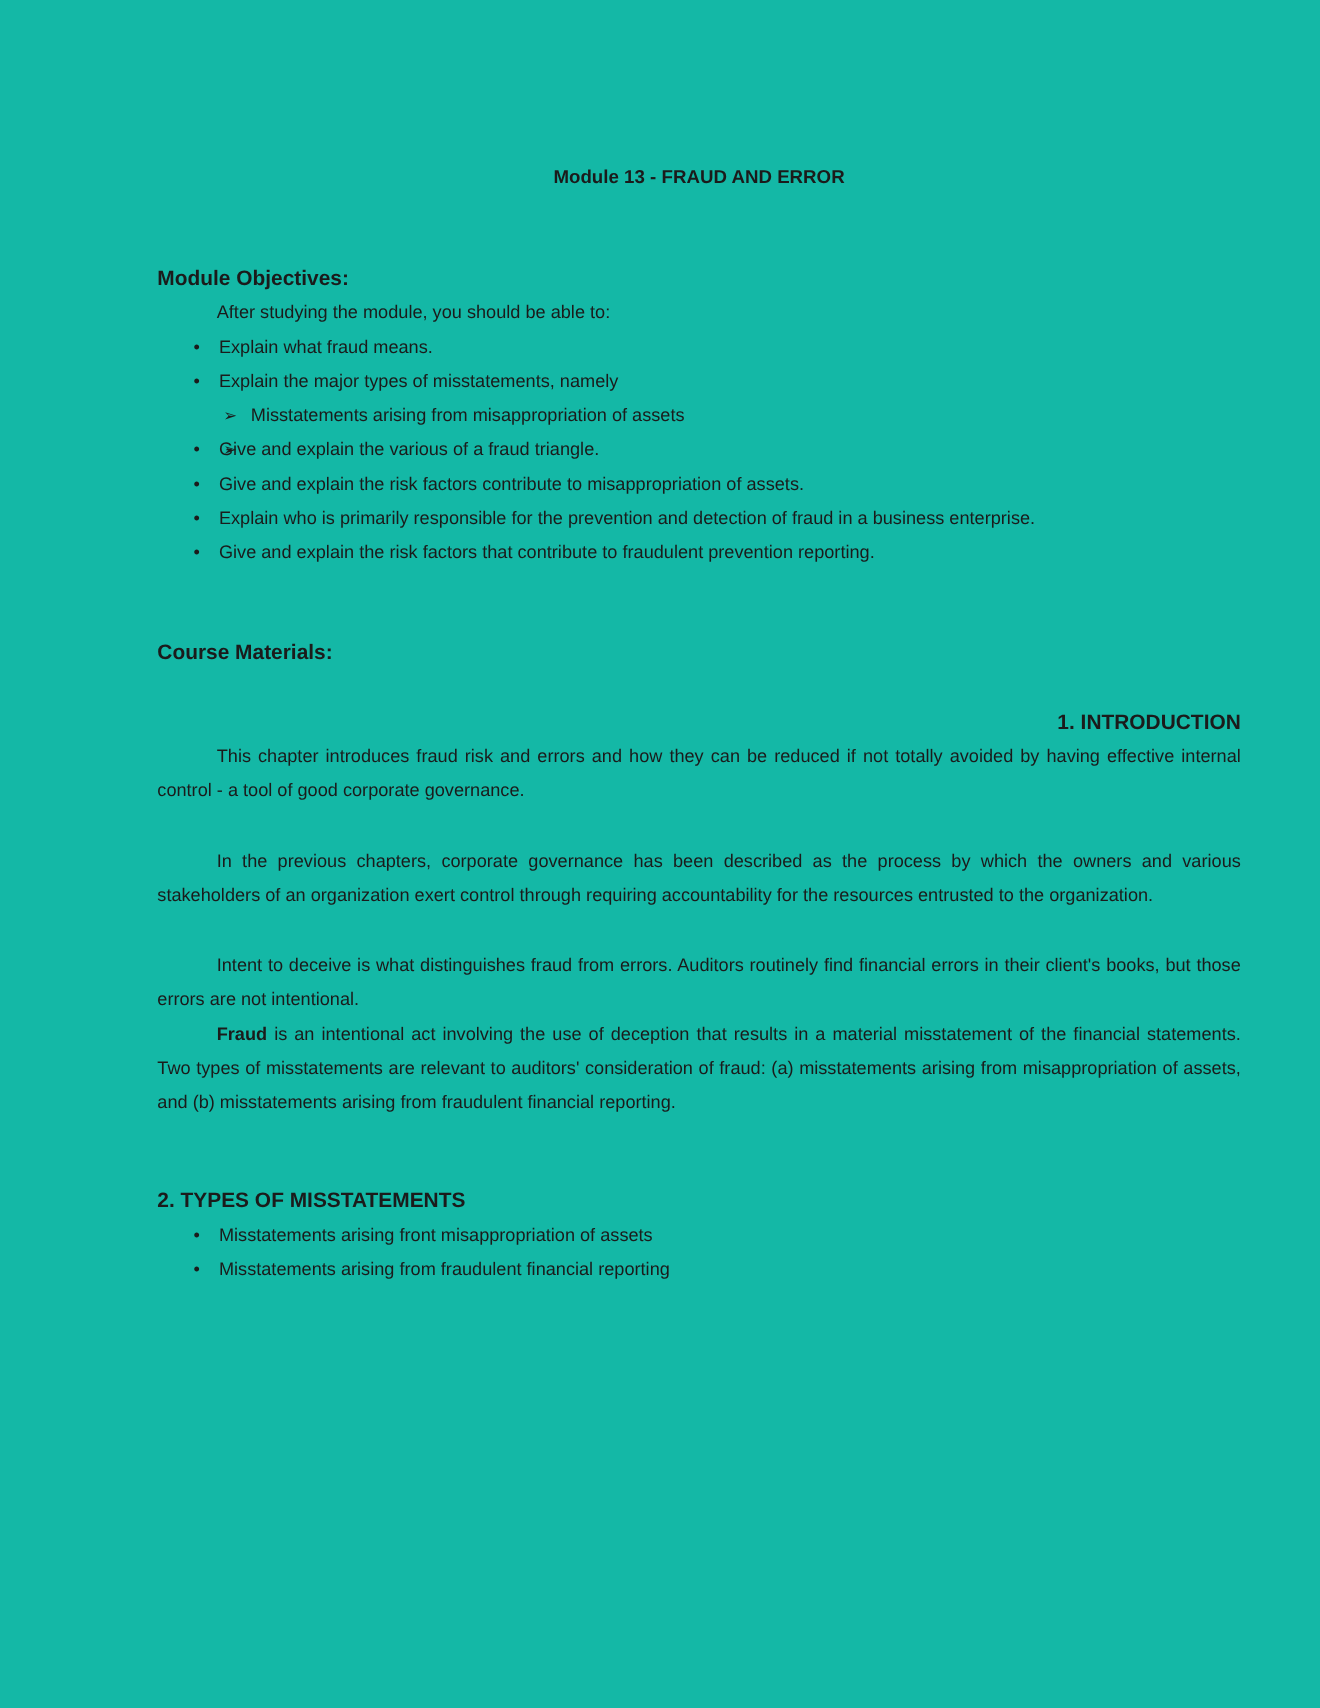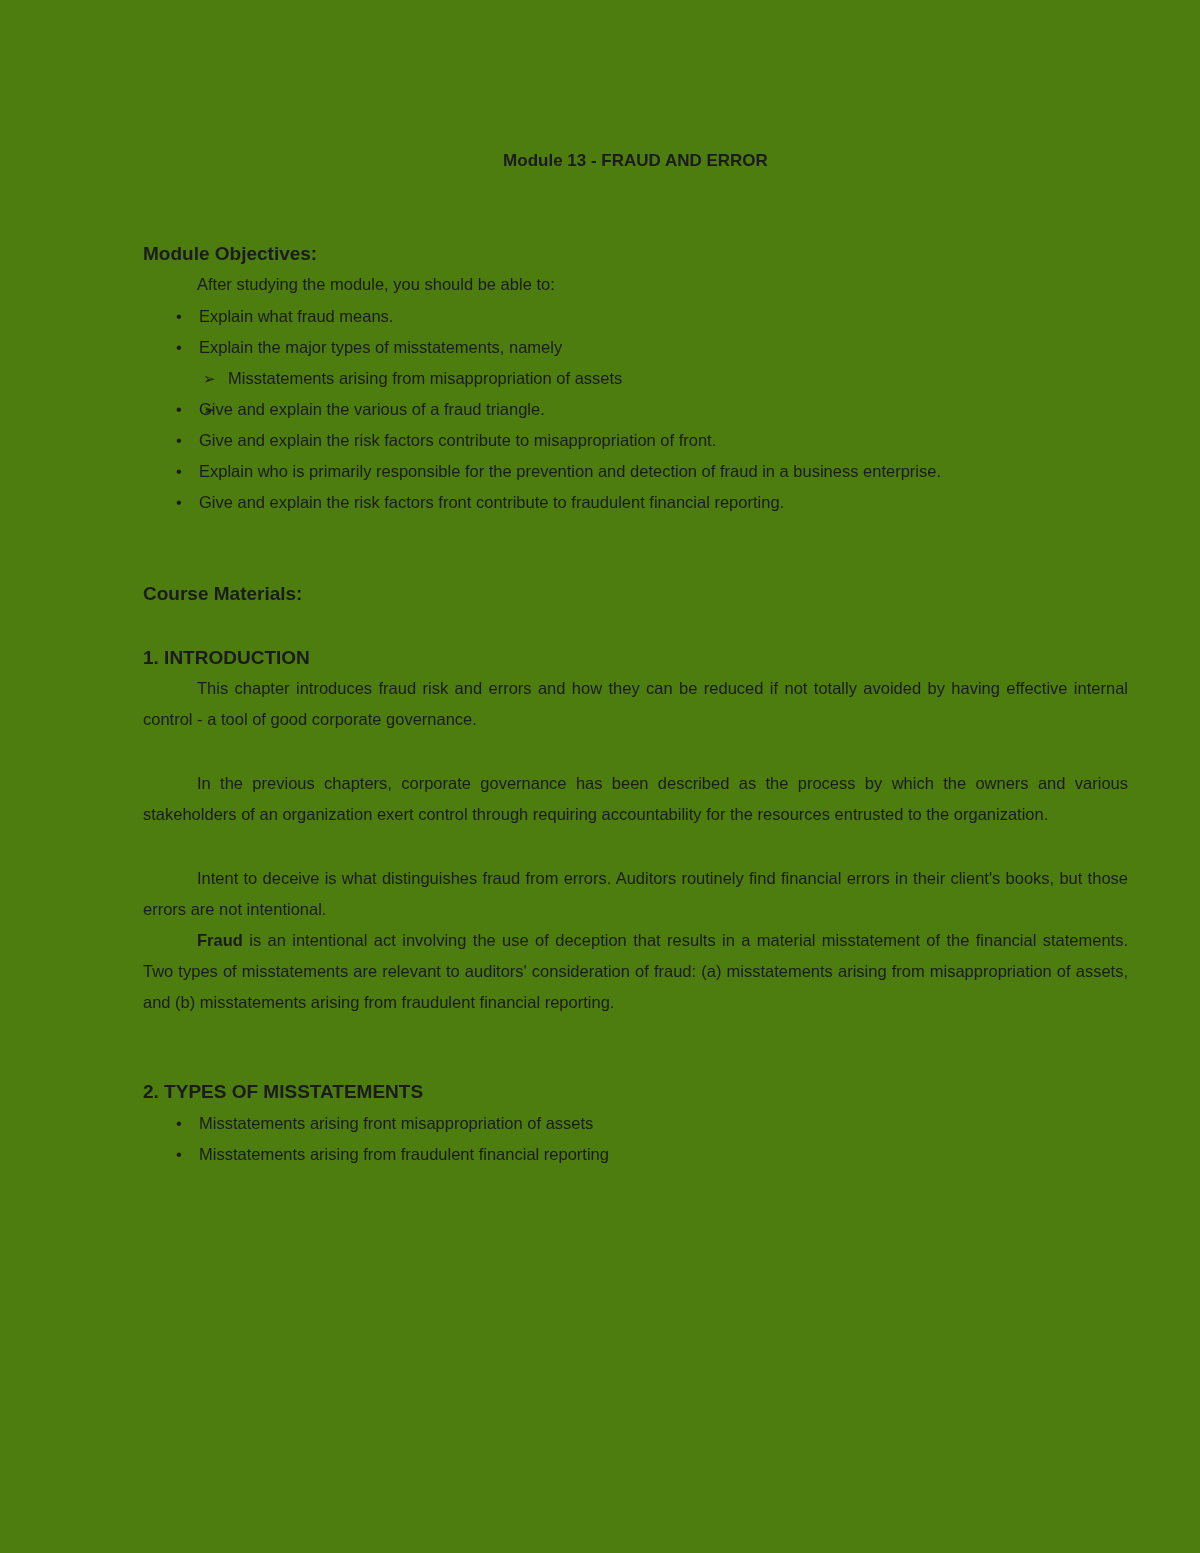--- a/index.html
+++ b/index.html
@@ -5,21 +5,21 @@
   html, body {
     margin: 0;
     padding: 0;
     background: #ffffff;
   }
   .page {
     position: relative;
     width: 1200px;
     height: 1553px;
     margin: 0 auto;
-    background: #4d7c0f;
+    background: #14b8a6;
     box-sizing: border-box;
     padding: 145px 72px 40px 143px;
     font-family: "Liberation Sans", "DejaVu Sans", sans-serif;
     font-size: 16.5px;
     color: #1b1b1b;
     line-height: 31px;
     overflow: hidden;
   }
   .doc-title {
     font-size: 17px;
@@ -59,20 +59,21 @@
   ul.doc-list li.arrow-item .marker {
     left: 60px;
     font-size: 15px;
   }
   .spacer-heading {
     margin-top: 60px;
   }
   .intro-heading {
     margin-top: 33px;
     margin-bottom: 0;
+    text-align: right;
   }
   p.body-para {
     margin: 0 0 33px 0;
     text-align: justify;
     text-indent: 54px;
     line-height: 31px;
   }
   p.body-para.last {
     margin-bottom: 0;
   }
@@ -109,29 +110,29 @@
       </li>
       <li class="arrow-item">
         <span class="marker">➢</span>
       </li>
       <li class="bullet-item">
         <span class="marker">•</span>
         <span>Give and explain the various of a fraud triangle.</span>
       </li>
       <li class="bullet-item">
         <span class="marker">•</span>
-        <span>Give and explain the risk factors contribute to misappropriation of front.</span>
+        <span>Give and explain the risk factors contribute to misappropriation of assets.</span>
       </li>
       <li class="bullet-item">
         <span class="marker">•</span>
         <span>Explain who is primarily responsible for the prevention and detection of fraud in a business enterprise.</span>
       </li>
       <li class="bullet-item">
         <span class="marker">•</span>
-        <span>Give and explain the risk factors front contribute to fraudulent financial reporting.</span>
+        <span>Give and explain the risk factors that contribute to fraudulent prevention reporting.</span>
       </li>
     </ul>
   </section>
 
   <h2 class="section-heading spacer-heading">Course Materials:</h2>
 
   <section>
     <h2 class="section-heading intro-heading">1. INTRODUCTION</h2>
     <p class="body-para">This chapter introduces fraud risk and errors and how they can be reduced if not totally avoided by having effective internal control - a tool of good corporate governance.</p>
     <p class="body-para">In the previous chapters, corporate governance has been described as the process by which the owners and various stakeholders of an organization exert control through requiring accountability for the resources entrusted to the organization.</p>

